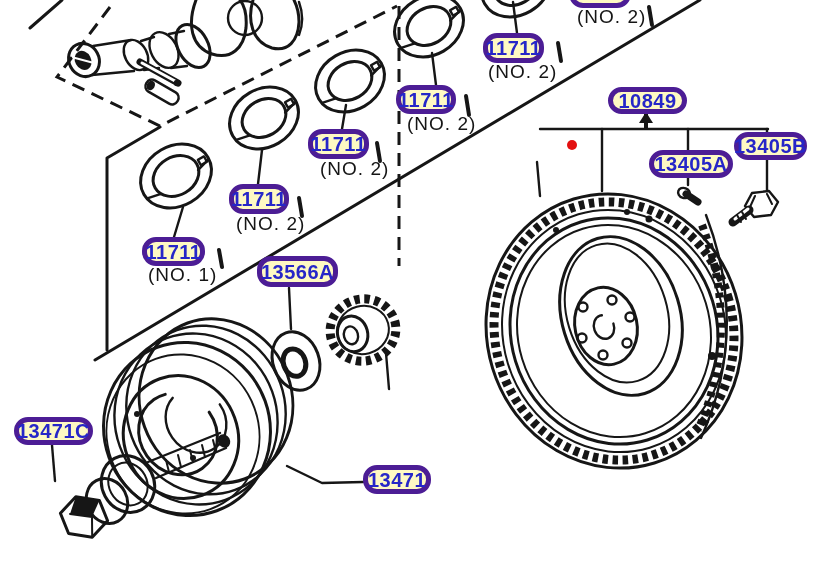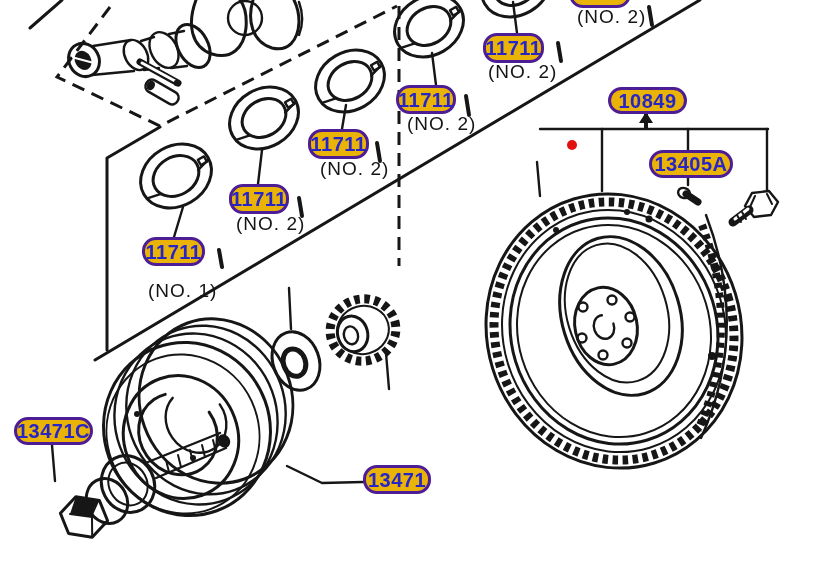--- a/index.html
+++ b/index.html
@@ -10,21 +10,21 @@
   #art{position:absolute;left:0;top:0;}
   .ln{fill:none;stroke:#161616;stroke-width:3;stroke-linecap:round;stroke-linejoin:round;}
   .ln2{fill:none;stroke:#161616;stroke-width:2.4;stroke-linecap:round;stroke-linejoin:round;}
   .lnt{fill:none;stroke:#161616;stroke-width:2;stroke-linecap:round;}
   .dash{fill:none;stroke:#161616;stroke-width:3;stroke-dasharray:13 8;stroke-linecap:butt;}
   .teeth{fill:none;stroke:#161616;stroke-width:9;stroke-dasharray:5.5 4.5;}
   .teeth2{fill:none;stroke:#161616;stroke-width:8;stroke-dasharray:5 5;}
   .fillb{fill:#161616;stroke:none;}
   .plabel{
     position:absolute;display:flex;align-items:center;justify-content:center;
-    box-sizing:border-box;background:#eab308;border:3px solid #4c1d95;border-radius:14px;
+    box-sizing:border-box;background:#fef9c3;border:5px solid #4c1d95;border-radius:14px;
     color:#2626c8;font-weight:bold;font-size:20px;letter-spacing:0.5px;z-index:5;
     cursor:pointer;line-height:1;
   }
   .psub{
     position:absolute;color:#151515;font-weight:normal;font-size:19px;
     letter-spacing:1px;z-index:4;white-space:nowrap;line-height:1;
   }
   .marker{position:absolute;border-radius:50%;z-index:6;}
 </style>
 </head>
@@ -216,19 +216,21 @@
     <div class="psub" style="left: 577px; top: 7px;">(NO. 2)</div>
     <div class="plabel" style="left: 483px; top: 33px; width: 61px; height: 30px;">11711</div>
     <div class="psub" style="left: 488px; top: 62px;">(NO. 2)</div>
     <div class="plabel" style="left: 396px; top: 85px; width: 60px; height: 29px;">11711</div>
     <div class="psub" style="left: 407px; top: 114px;">(NO. 2)</div>
     <div class="plabel" style="left: 308px; top: 129px; width: 61px; height: 30px;">11711</div>
     <div class="psub" style="left: 320px; top: 159px;">(NO. 2)</div>
     <div class="plabel" style="left: 229px; top: 184px; width: 60px; height: 30px;">11711</div>
     <div class="psub" style="left: 236px; top: 214px;">(NO. 2)</div>
     <div class="plabel" style="left: 142px; top: 237px; width: 63px; height: 29px;">11711</div>
-    <div class="psub" style="left: 148px; top: 281px; text-align: center;">(NO. 1)</div>
+    <div class="psub" style="left: 148px; top: 265px; text-align: center;">(NO. 1)</div>
+    <div class="plabel" style="left: 257px; top: 256px; width: 81px; height: 31px;">13566A</div>
     <div class="plabel" style="left: 608px; top: 87px; width: 79px; height: 27px;">10849</div>
     <div class="plabel" style="left: 649px; top: 150px; width: 84px; height: 28px;">13405A</div>
+    <div class="plabel" style="left: 734px; top: 132px; width: 73px; height: 28px;">13405B</div>
     <div class="plabel" style="left: 14px; top: 417px; width: 79px; height: 28px;">13471C</div>
     <div class="plabel" style="left: 363px; top: 465px; width: 68px; height: 29px;">13471</div>
     <div class="marker" style="left: 567px; top: 140px; width: 10px; height: 10px; background: rgb(227, 16, 16);"></div>
   </div>
 
 </body></html>

